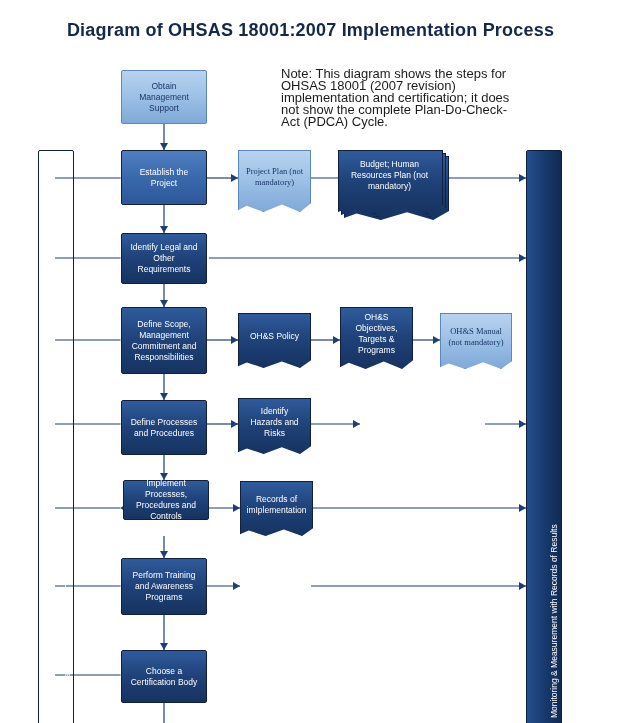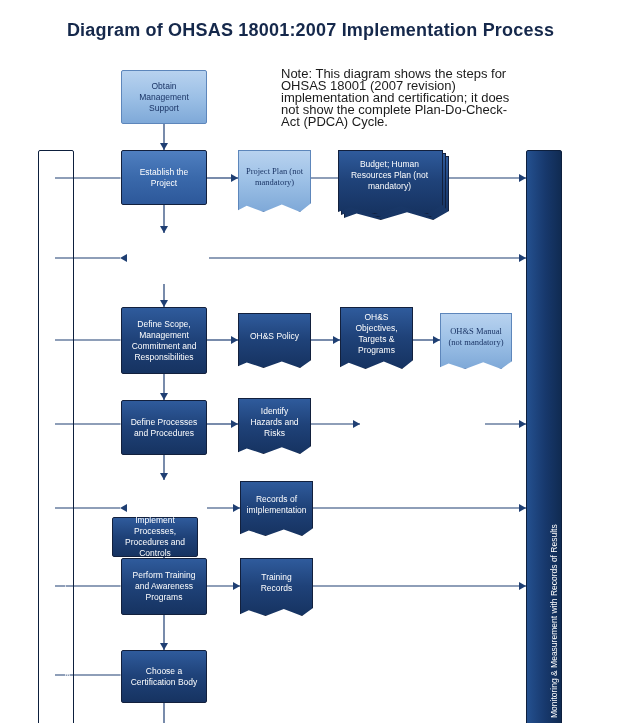--- a/index.html
+++ b/index.html
@@ -188,30 +188,33 @@
   <div class="sidebar-label" style="left:549px;top:718px;transform:rotate(-90deg);">Monitoring &amp; Measurement with Records of Results</div>
 
   <div class="node proc-light" style="left:121px;top:70px;width:86px;height:54px;">
     <span>Obtain Management Support</span>
   </div>
 
   <div class="node proc-mid" style="left:121px;top:150px;width:86px;height:55px;">
     <span>Establish the Project</span>
   </div>
 
+  <div class="node proc" style="left:121px;top:233px;width:86px;height:51px;">
+    <span>Identify Legal and Other Requirements</span>
+  </div>
 
   <div class="node proc" style="left:121px;top:307px;width:86px;height:67px;">
     <span>Define Scope, Management Commitment and Responsibilities</span>
   </div>
 
   <div class="node proc" style="left:121px;top:400px;width:86px;height:55px;">
     <span>Define Processes and Procedures</span>
   </div>
 
-  <div class="node proc" style="left:112px;top:480px;width:86px;height:40px;margin-top:37px;">
+  <div class="node proc" style="left:123px;top:480px;width:86px;height:40px;">
     <span>Implement Processes, Procedures and Controls</span>
   </div>
 
   <div class="node proc" style="left:121px;top:558px;width:86px;height:57px;">
     <span>Perform Training and Awareness Programs</span>
   </div>
 
   <div class="node proc" style="left:121px;top:650px;width:86px;height:53px;">
     <span>Choose a Certification Body</span>
   </div>
@@ -243,17 +246,14 @@
 
   <div class="doc" style="left:238px;top:398px;width:73px;height:56px;justify-content:center;">
     <span>Identify Hazards and Risks</span>
   </div>
 
 
   <div class="doc" style="left:240px;top:481px;width:73px;height:55px;">
     <span>Records of imIplementation</span>
   </div>
 
-  <div class="doc" style="left:240px;top:558px;width:73px;height:58px;">
-    <span>Training Records</span>
-  </div>
 
 </div>
 
 </body></html>

